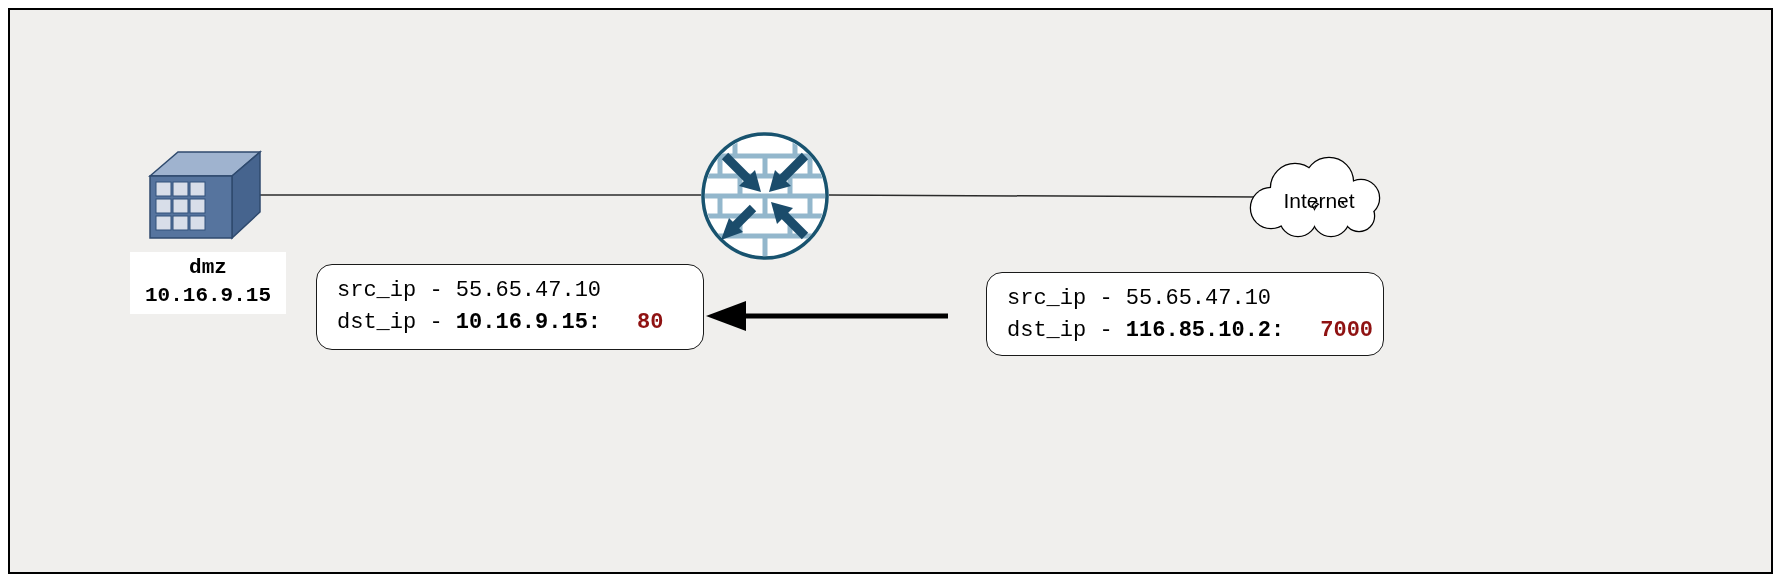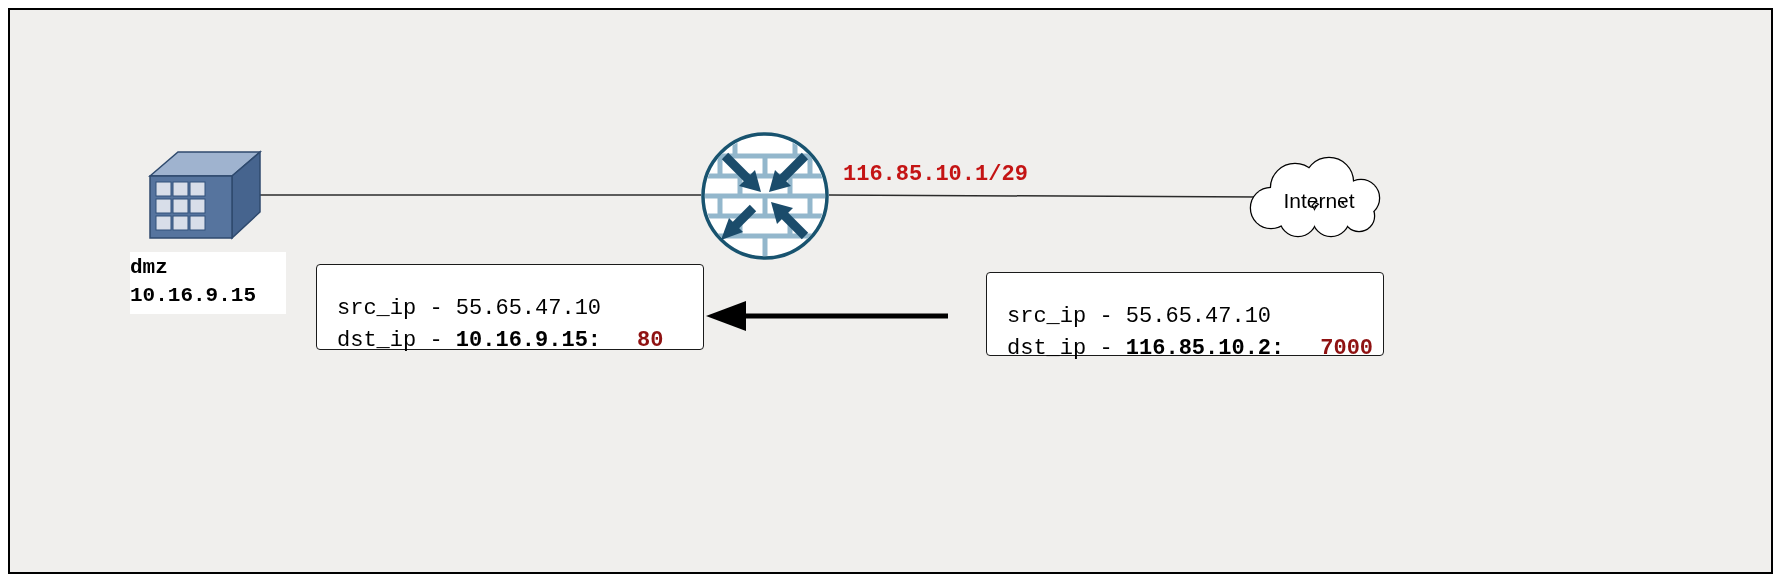--- a/index.html
+++ b/index.html
@@ -27,21 +27,21 @@
     left: 0; top: 0;
     width: 1781px; height: 582px;
   }
   .wire { stroke: #2b2b2b; stroke-width: 1.5; }
 
   .server-label {
     position: absolute;
     left: 130px; top: 252px;
     width: 156px;
     background: #ffffff;
-    text-align: left;
+    text-align: center;
     font-family: "Liberation Mono", "DejaVu Sans Mono", monospace;
     font-weight: bold;
     font-size: 21px;
     line-height: 28px;
     color: #000000;
     padding: 2px 0 4px 0;
   }
 
   .fw-ip {
     position: absolute;
@@ -50,22 +50,22 @@
     font-weight: bold;
     font-size: 22px;
     color: #c41414;
     white-space: nowrap;
   }
 
   .packet-box {
     position: absolute;
     background: #ffffff;
     border: 1.5px solid #1a1a1a;
-    border-radius: 4px;
-    padding: 28px 20px;
+    border-radius: 16px;
+    padding: 10px 20px;
     font-family: "Liberation Mono", "DejaVu Sans Mono", monospace;
     font-size: 22px;
     line-height: 32px;
     color: #000000;
     white-space: nowrap;
   }
   .packet-box.left  { left: 316px; top: 264px; width: 388px; height: 86px; }
   .packet-box.right { left: 986px; top: 272px; width: 398px; height: 84px; }
 
   .b   { font-weight: bold; }
@@ -147,21 +147,20 @@
       <polygon points="-4,-4 -26,-10 -10,-26" stroke="none"></polygon>
       <line x1="40" y1="-40" x2="16" y2="-16"></line>
       <polygon points="4,-4 26,-10 10,-26" stroke="none"></polygon>
       <line x1="-12" y1="12" x2="-32" y2="32"></line>
       <polygon points="-44,44 -22,36 -36,22" stroke="none"></polygon>
       <line x1="40" y1="40" x2="18" y2="18"></line>
       <polygon points="6,6 28,12 12,28" stroke="none"></polygon>
     </g>
   </svg>
 
-  <div class="fw-ip">116.85.10.1/29</div>
 
   <svg class="abs" style="left:1243px; top:146px;" width="152" height="98" viewBox="0 0 152 98">
     <g fill="#ffffff" stroke="#000000" stroke-width="2.5">
       <circle cx="28" cy="62" r="20"></circle>
       <circle cx="52" cy="42" r="24"></circle>
       <circle cx="86" cy="36" r="24"></circle>
       <circle cx="118" cy="52" r="18"></circle>
       <circle cx="116" cy="70" r="15"></circle>
       <circle cx="88" cy="72" r="18"></circle>
       <circle cx="55" cy="72" r="18"></circle>

